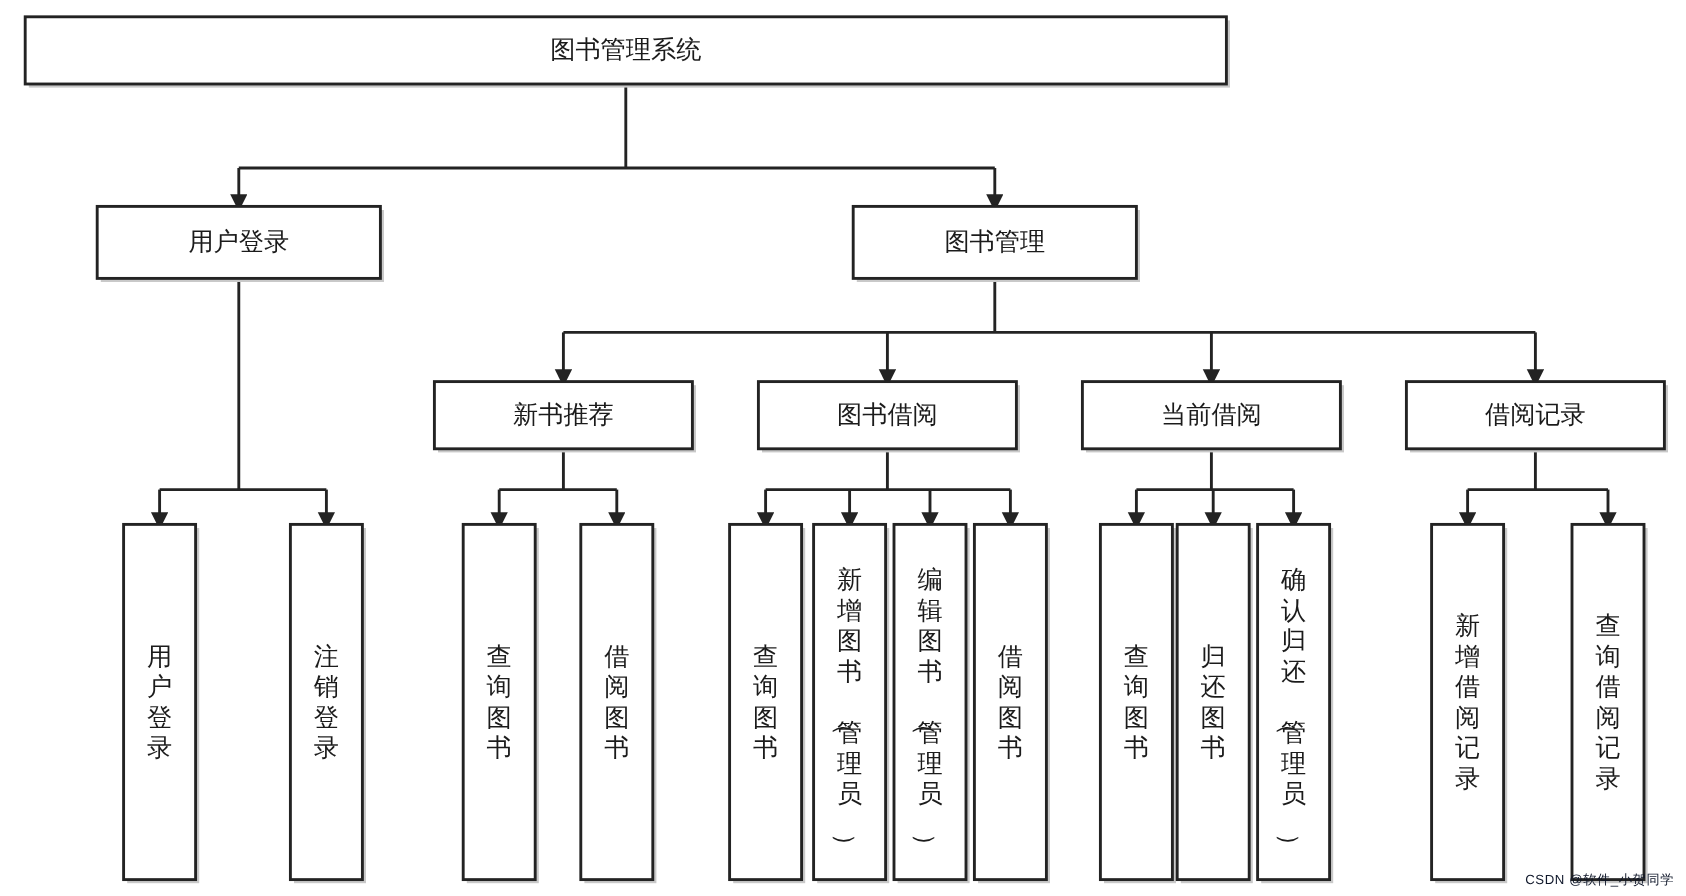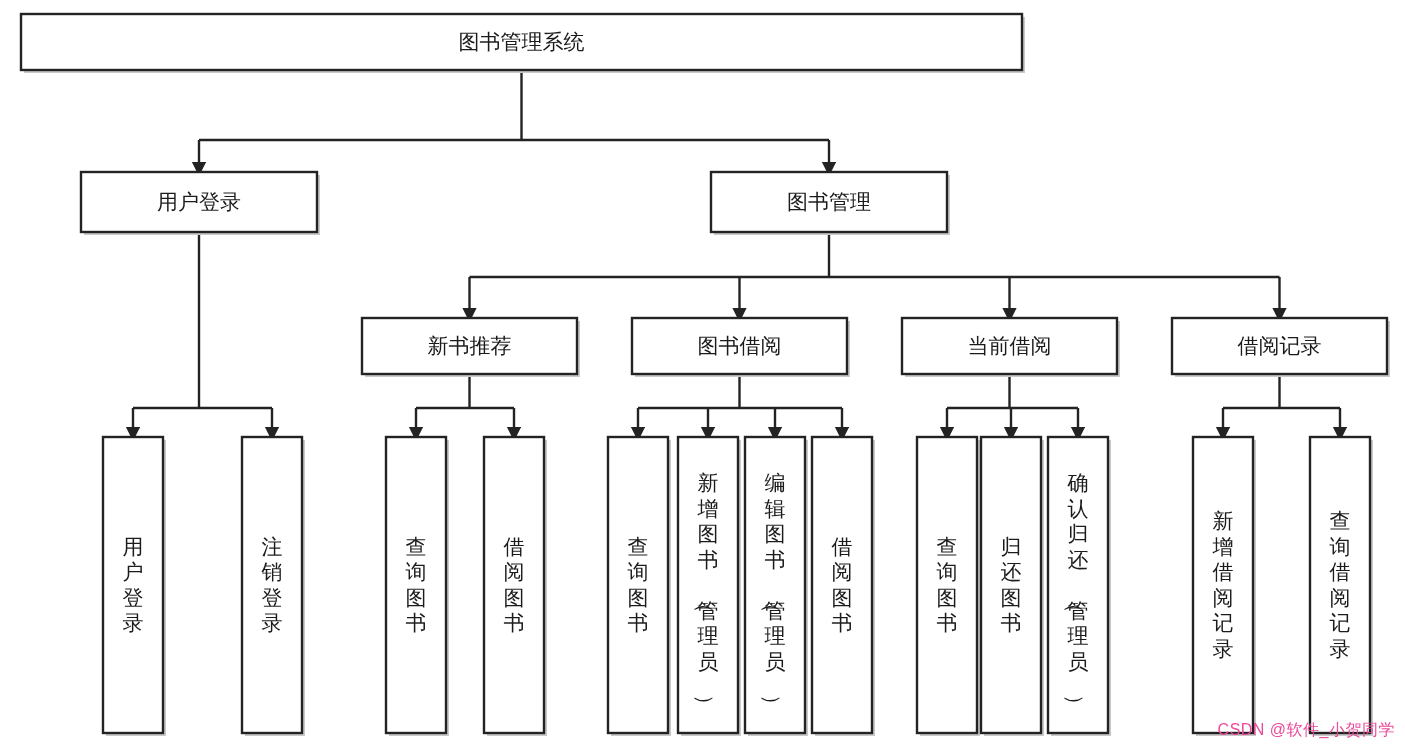--- a/index.html
+++ b/index.html
@@ -52,22 +52,22 @@
     font-family: "Liberation Sans", "DejaVu Sans", sans-serif;
     font-size: 21px;
     fill: #1b1b1b;
     text-anchor: middle;
   }
   .watermark {
     position: absolute;
     right: 10px;
     bottom: 6px;
     font-family: "Liberation Sans", "DejaVu Sans", sans-serif;
-    font-size: 16px;
-    color: #ec4899;
+    font-size: 11px;
+    color: #0f172a;
     letter-spacing: 0.5px;
     white-space: nowrap;
     user-select: none;
   }
 </style>
 </head>
 <body>
 
 <div id="diagram-root">
   <svg class="diagram-canvas" id="diagram-svg" viewBox="0 0 1405 747" xmlns="http://www.w3.org/2000/svg">

